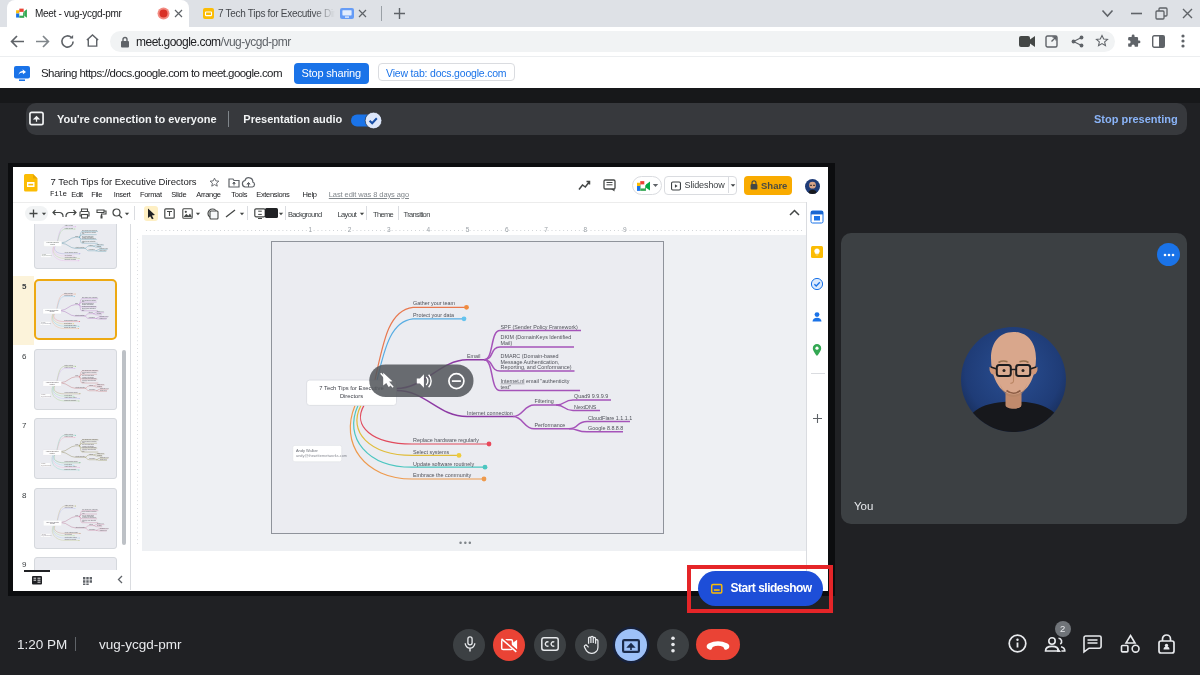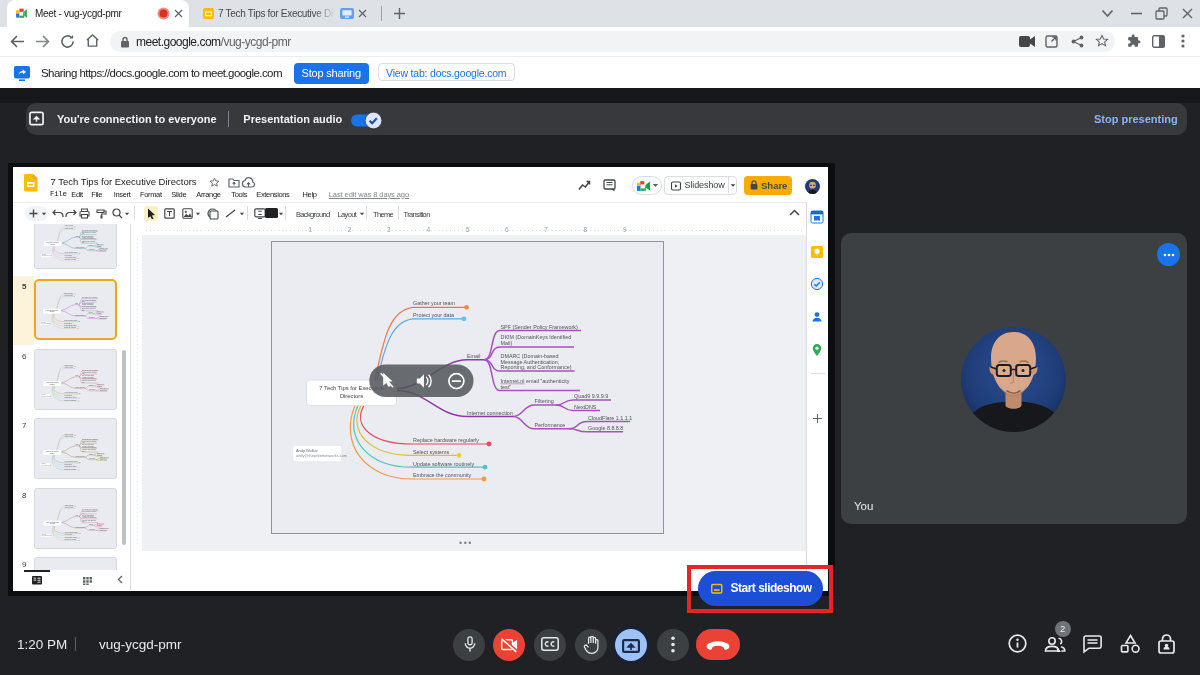--- a/index.html
+++ b/index.html
@@ -309,21 +309,21 @@
       <div class="abs" style="left:234px;top:39px;width:1px;height:14px;background:#dadce0;"></div>
       <svg style="left:241px;top:41px" width="12" height="11" viewBox="0 0 12 11">
         <rect x="0.8" y="0.8" width="10.4" height="8" rx="1.2" fill="none" stroke="#444746" stroke-width="1.2"></rect>
         <path d="M4 10.5h4M6 4.8v0M4.2 3.2h3.6M4.2 6.4h3.6" stroke="#444746" stroke-width="1"></path>
       </svg>
       <div class="abs" style="left:252px;top:41px;width:13px;height:9.5px;background:#202124;border-radius:1.5px;"></div>
       <svg style="left:265px;top:45px" width="6" height="4" viewBox="0 0 7 5">
         <path d="M0.8 1l2.7 3 2.7-3z" fill="#444746"></path>
       </svg>
       <div class="abs" style="left:272px;top:39px;width:1px;height:14px;background:#dadce0;"></div>
-      <span class="tbtxt" style="left:283px;">Background</span>
+      <span class="tbtxt" style="left:275px;">Background</span>
       <span class="tbtxt" style="left:324.5px;">Layout</span>
       <svg style="left:346px;top:45px" width="6" height="4" viewBox="0 0 7 5">
         <path d="M0.8 1l2.7 3 2.7-3z" fill="#444746"></path>
       </svg>
       <div class="abs" style="left:353px;top:39px;width:1px;height:14px;background:#dadce0;"></div>
       <span class="tbtxt" style="left:360px;">Theme</span>
       <div class="abs" style="left:384.5px;top:39px;width:1px;height:14px;background:#dadce0;"></div>
       <span class="tbtxt" style="left:390.5px;">Transition</span>
       <svg style="left:776px;top:42px" width="11" height="7" viewBox="0 0 11 7">
         <path d="M1 6l4.5-4.5L10 6" fill="none" stroke="#444746" stroke-width="1.5"></path>

